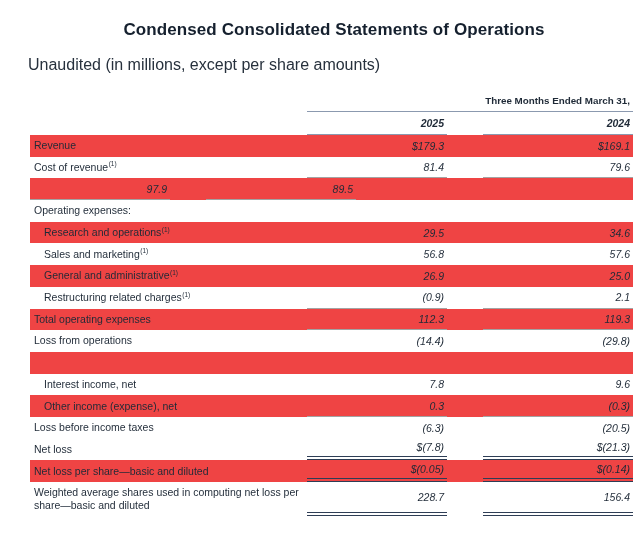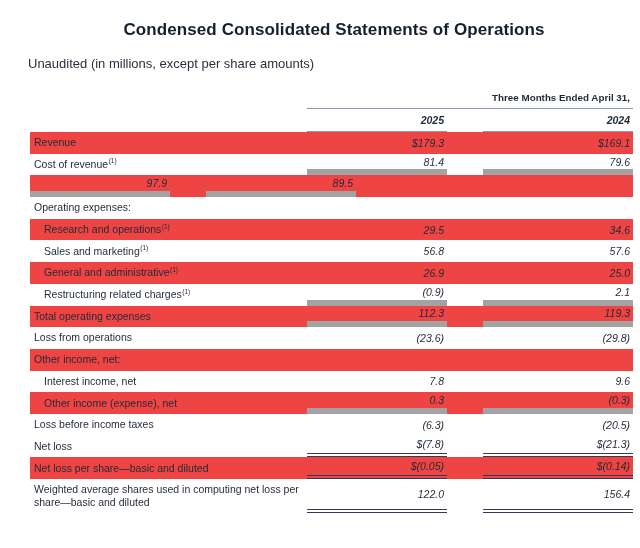--- a/index.html
+++ b/index.html
@@ -15,21 +15,21 @@
   .title {
     margin-left: 28px;
     font-size: 17px;
     font-weight: 700;
     color: #15202e;
     letter-spacing: 0.1px;
     text-align: center;
   }
   .subtitle {
     margin: 16px 0 0 28px;
-    font-size: 13px;
+    font-size: 16px;
     color: #27313d;
   }
 
   .table {
     margin: 21px 7px 0 30px;
     font-size: 10.5px;
   }
 
   
   .trow { display: flex; align-items: stretch; }
@@ -59,21 +59,21 @@
     white-space: nowrap;
   }
   .year-row { height: 23px; font-weight: 700; }
   .year-row .val-cell { border-bottom: 1px solid #8b99af; }
 
   
   .row { height: 21.7px; }
   .row.tall { height: 33.5px; }
   .row.shade { background: #ef4444; }
   .row.indent .label-cell { padding-left: 14px; }
-  .b-thin   { border-bottom: 6px solid #a3a3a3; }
+  .b-thin   { border-bottom: 1px solid #a3a3a3; }
   .b-double { border-bottom: 4px double #2e3d55; }
 
   sup.fn {
     font-size: 6.5px;
     vertical-align: super;
     line-height: 0;
     margin-left: 0.5px;
   }
 </style>
 </head>
@@ -81,21 +81,21 @@
 
 <div class="page">
 
   <h1 class="title">Condensed Consolidated Statements of Operations</h1>
   <p class="subtitle">Unaudited (in millions, except per share amounts)</p>
 
   <div class="table">
 
     <div class="trow period-row">
       <div class="label-cell"></div>
-      <div class="period-span">Three Months Ended April 31,</div>
+      <div class="period-span">Three Months Ended March 31,</div>
     </div>
 
     <div class="trow year-row">
       <div class="label-cell"></div>
       <div class="val-cell c1">2025</div>
       <div class="gap-cell"></div>
       <div class="val-cell c2">2024</div>
     </div>
 
     <div id="rows">
@@ -165,28 +165,25 @@
             <span><span class="lbl">Total operating expenses</span></span>
           </div>
     <div class="val-cell c1 v1 b-thin">112.3</div>
     <div class="gap-cell"></div>
     <div class="val-cell c2 v2 b-thin">119.3</div>
   </div>
         <div class="trow row">
     <div class="label-cell">
             <span><span class="lbl">Loss from operations</span></span>
           </div>
-    <div class="val-cell c1 v1">(23.6)</div>
+    <div class="val-cell c1 v1">(14.4)</div>
     <div class="gap-cell"></div>
     <div class="val-cell c2 v2">(29.8)</div>
   </div>
         <div class="trow row shade">
-    <div class="label-cell">
-            <span><span class="lbl">Other income, net:</span></span>
-          </div>
     <div class="val-cell c1 v1"></div>
     <div class="gap-cell"></div>
     <div class="val-cell c2 v2"></div>
   </div>
         <div class="trow row indent">
     <div class="label-cell">
             <span><span class="lbl">Interest income, net</span></span>
           </div>
     <div class="val-cell c1 v1">7.8</div>
     <div class="gap-cell"></div>
@@ -221,20 +218,20 @@
             <span><span class="lbl">Net loss per share—basic and diluted</span></span>
           </div>
     <div class="val-cell c1 v1 b-double">$(0.05)</div>
     <div class="gap-cell"></div>
     <div class="val-cell c2 v2 b-double">$(0.14)</div>
   </div>
         <div class="trow row tall">
     <div class="label-cell">
             <span><span class="lbl">Weighted average shares used in computing net loss per share—basic and diluted</span></span>
           </div>
-    <div class="val-cell c1 v1 b-double">122.0</div>
+    <div class="val-cell c1 v1 b-double">228.7</div>
     <div class="gap-cell"></div>
     <div class="val-cell c2 v2 b-double">156.4</div>
   </div>
       </div>
   </div>
 
 </div>
 
 </body></html>

